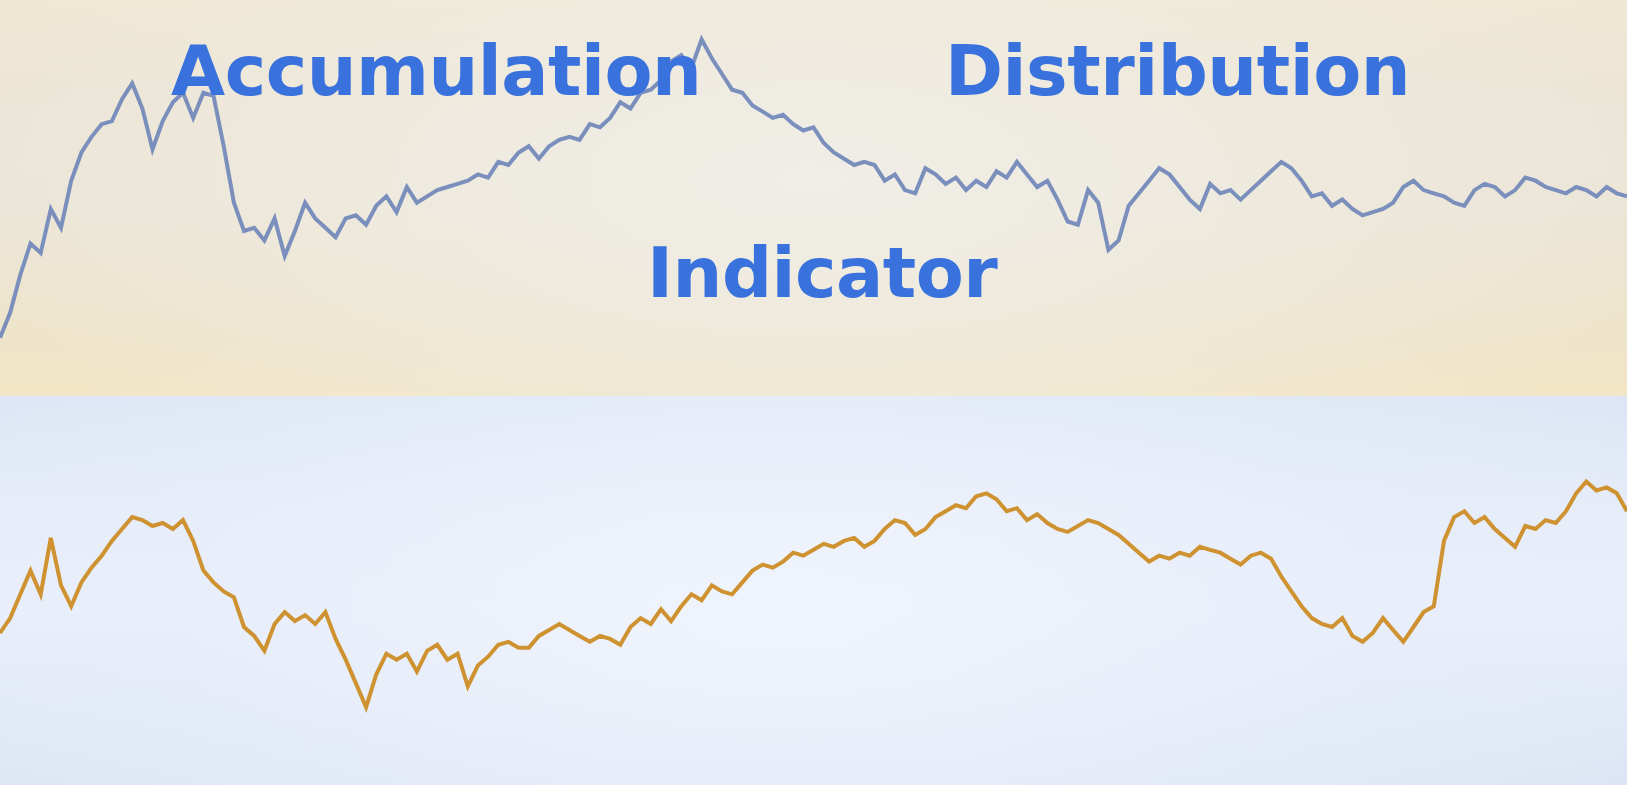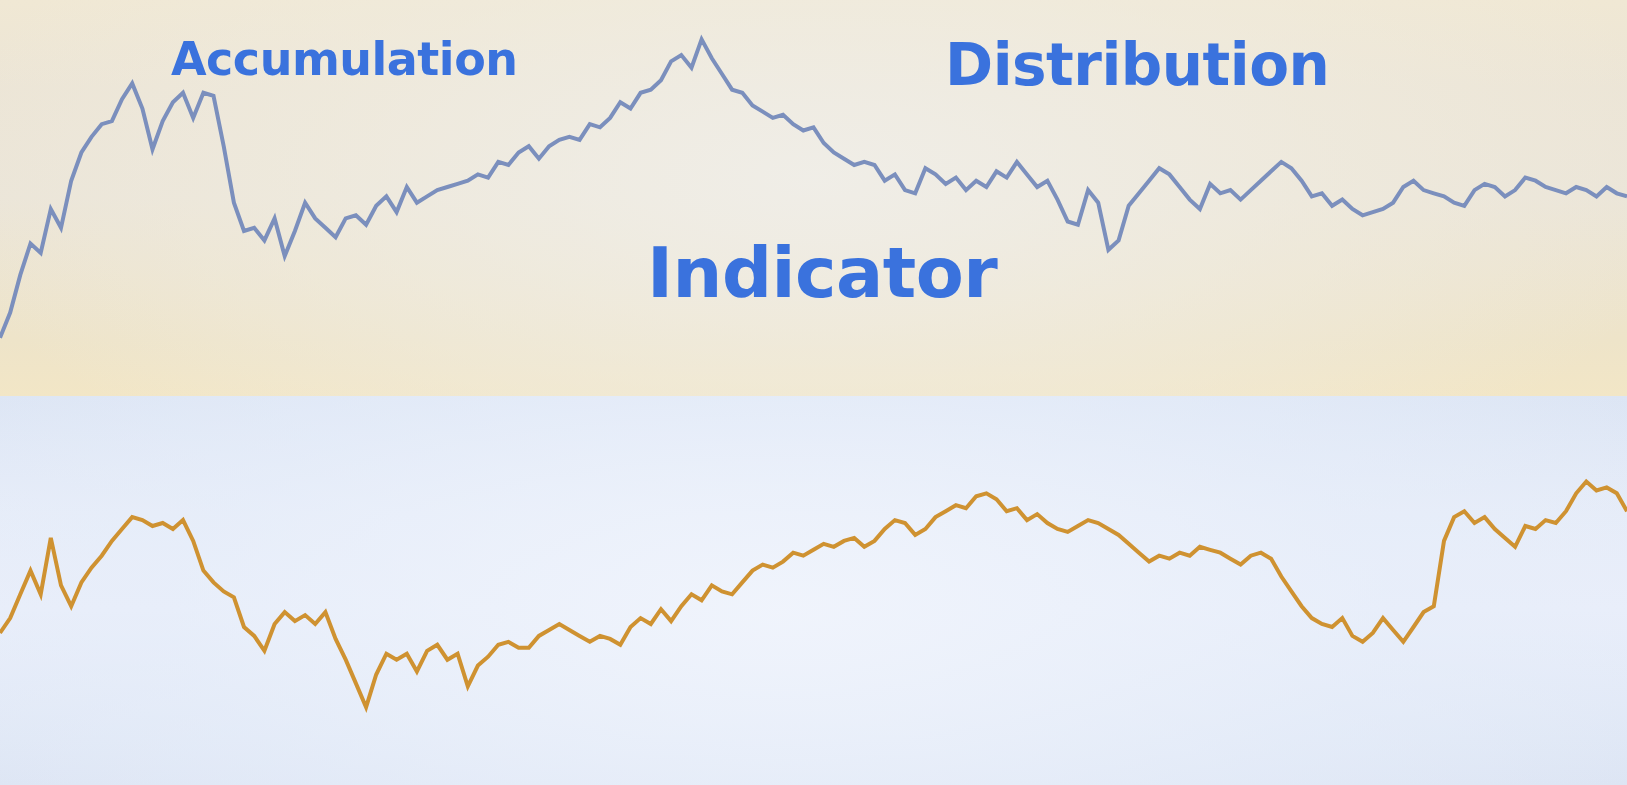--- a/index.html
+++ b/index.html
@@ -61,26 +61,26 @@
     white-space: nowrap;
     font-weight: bold;
     letter-spacing: -0.5px;
     line-height: 1;
   }
   .headline-blue { color: #3a72dd; }
 
   #word-accumulation {
     left: 171px;
     top: 36px;
-    font-size: 46px;
+    font-size: 70px;
   }
   #word-distribution {
     left: 945px;
     top: 36px;
-    font-size: 58px;
+    font-size: 70px;
   }
   #word-indicator {
     left: 647px;
     top: 238px;
     font-size: 70px;
   }
 </style>
 </head>
 <body>
 

